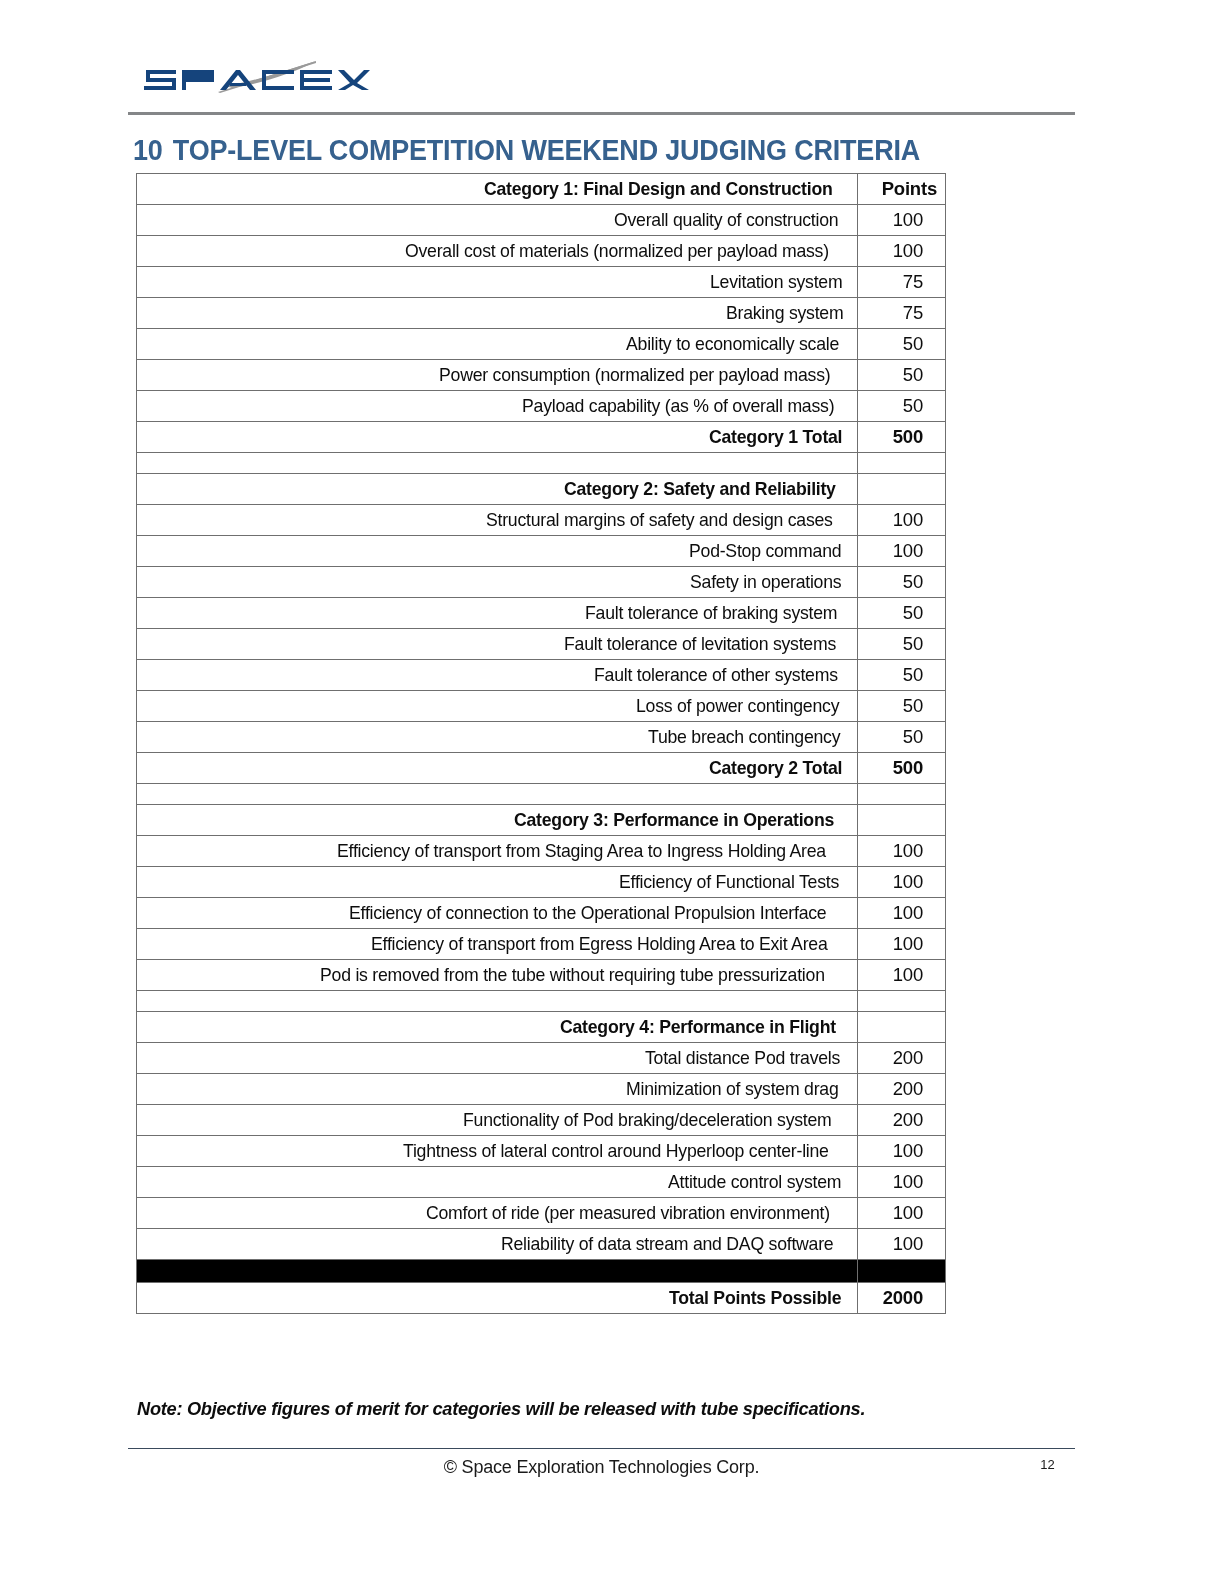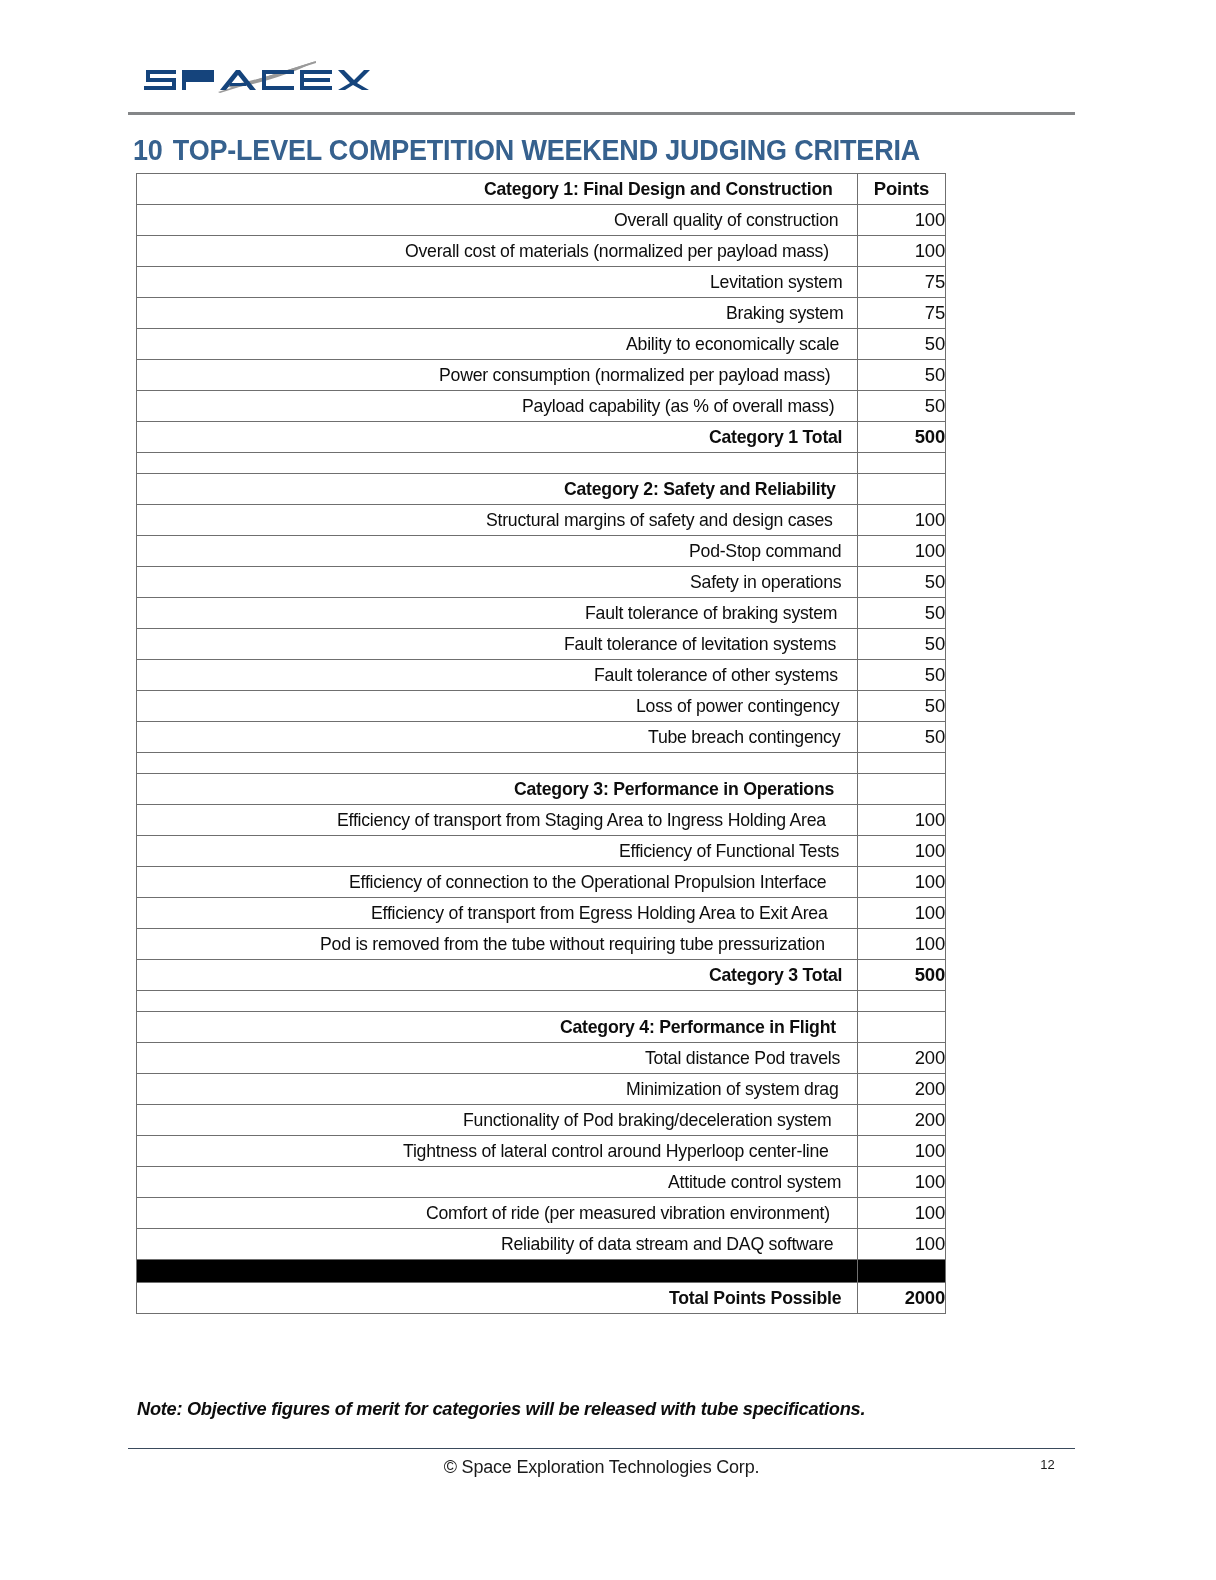--- a/index.html
+++ b/index.html
@@ -89,30 +89,29 @@
     letter-spacing: -0.25px;
   }
   .crit-table td.label span.t {
     display: inline-block;
     transform: scaleX(0.955);
     transform-origin: left center;
     white-space: nowrap;
   }
   .crit-table td.points {
     text-align: right;
-    padding-right: 0;
+    padding-right: 22px;
     letter-spacing: -0.2px;
   }
   tr.header td,
   tr.cat-head td,
   tr.total td {
     font-weight: bold;
   }
   tr.header td.points {
-    text-align: center;
     padding-right: 8px;
   }
   tr.spacer td {
     height: 19px;
   }
   tr.black td {
     background: #000000;
     height: 22px;
     border-top: 1px solid #6f6f6f;
     border-bottom: 1px solid #6f6f6f;
@@ -271,20 +270,24 @@
           <td class="points">50</td>
         </tr>
         <tr class="item">
           <td class="label"><span class="t">Loss of power contingency</span></td>
           <td class="points">50</td>
         </tr>
         <tr class="item">
           <td class="label"><span class="t">Tube breach contingency</span></td>
           <td class="points">50</td>
         </tr>
+        <tr class="total">
+          <td class="label"><span class="t">Category 2 Total</span></td>
+          <td class="points">500</td>
+        </tr>
         <tr class="spacer">
           <td class="label"><span class="t"></span></td>
           <td class="points"></td>
         </tr>
         <tr class="cat-head">
           <td class="label"><span class="t">Category 3: Performance in Operations</span></td>
           <td class="points"></td>
         </tr>
         <tr class="item">
           <td class="label"><span class="t">Efficiency of transport from Staging Area to Ingress Holding Area</span></td>
@@ -298,24 +301,20 @@
           <td class="label"><span class="t">Efficiency of connection to the Operational Propulsion Interface</span></td>
           <td class="points">100</td>
         </tr>
         <tr class="item">
           <td class="label"><span class="t">Efficiency of transport from Egress Holding Area to Exit Area</span></td>
           <td class="points">100</td>
         </tr>
         <tr class="item">
           <td class="label"><span class="t">Pod is removed from the tube without requiring tube pressurization</span></td>
           <td class="points">100</td>
-        </tr>
-        <tr class="total">
-          <td class="label"><span class="t">Category 3 Total</span></td>
-          <td class="points">500</td>
         </tr>
         <tr class="spacer">
           <td class="label"><span class="t"></span></td>
           <td class="points"></td>
         </tr>
         <tr class="cat-head">
           <td class="label"><span class="t">Category 4: Performance in Flight</span></td>
           <td class="points"></td>
         </tr>
         <tr class="item">

